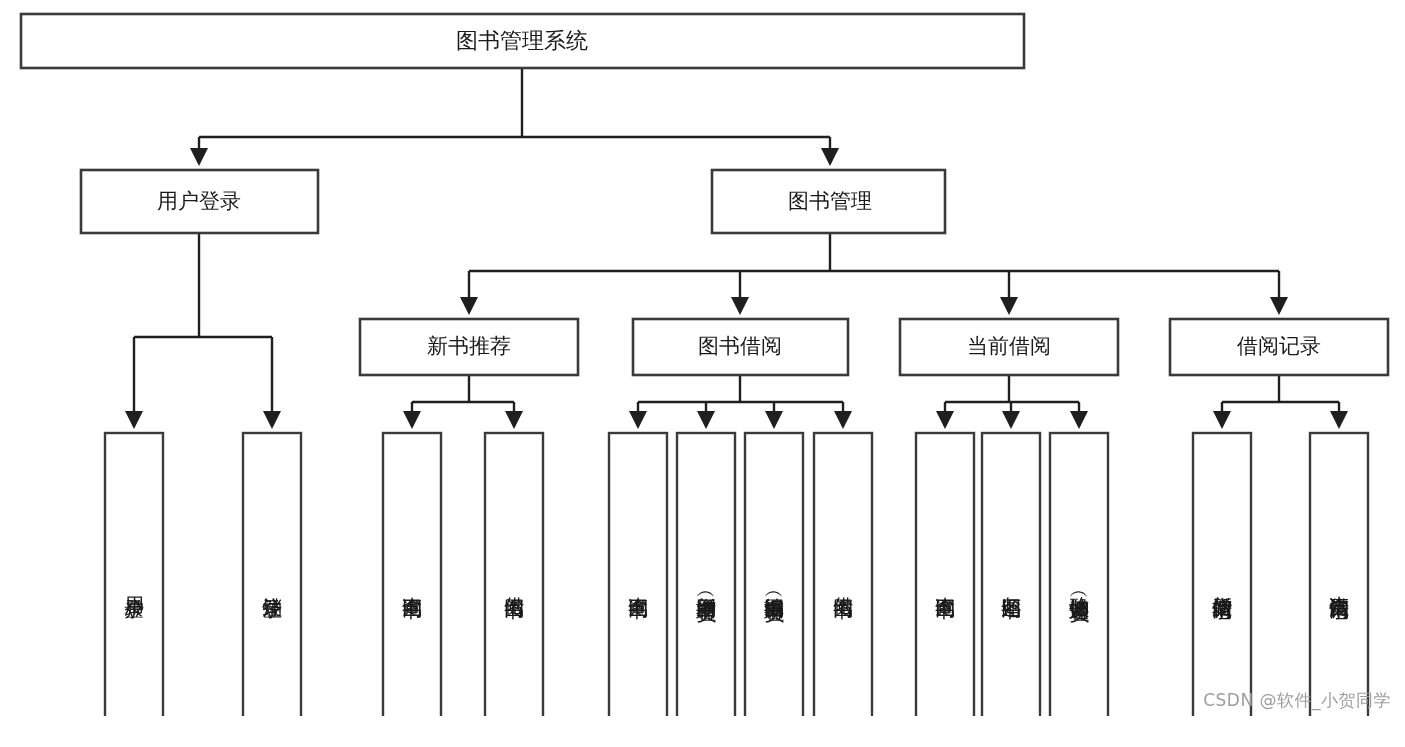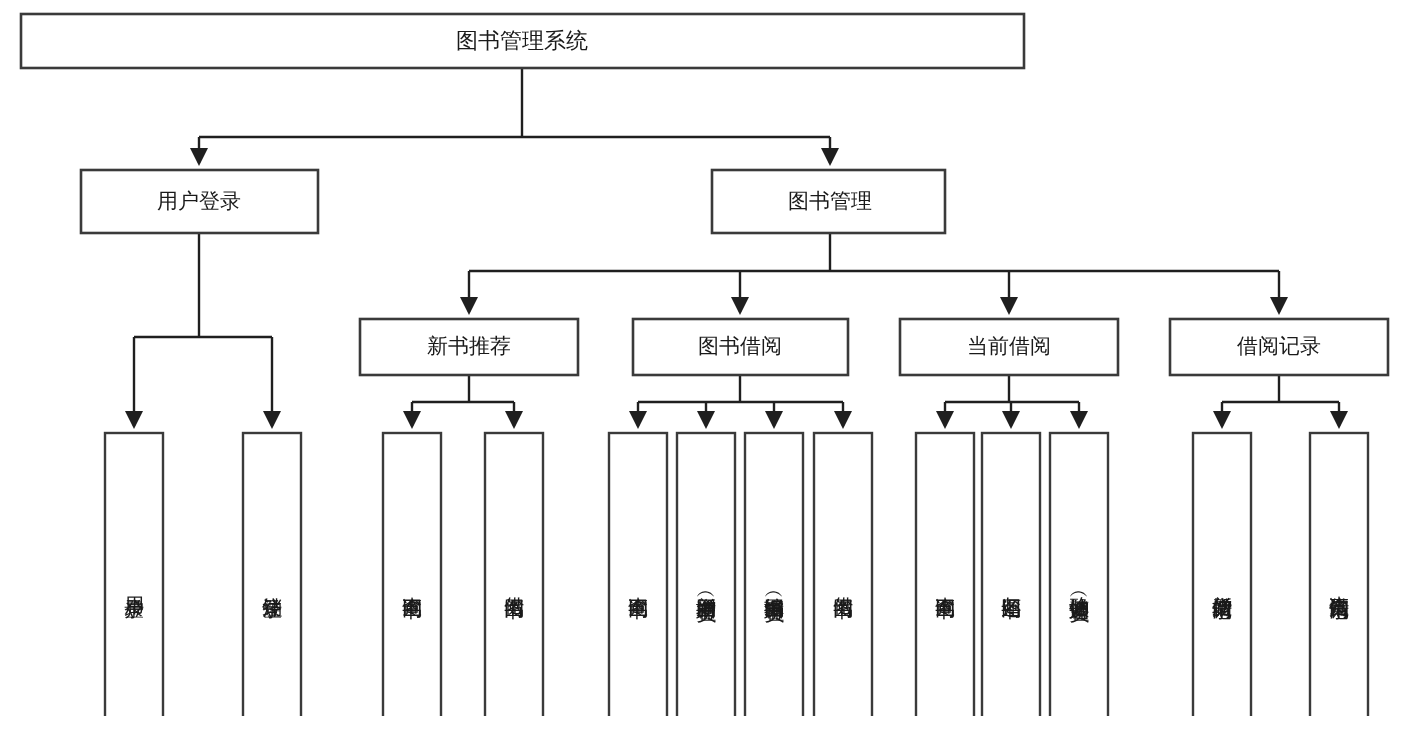--- a/index.html
+++ b/index.html
@@ -190,13 +190,14 @@
   <div class="vlabel" style="left:745px; top:433px; width:58px; height:304px;">编辑图书（管理员）</div>
   <div class="vlabel" style="left:814px; top:433px; width:58px; height:300px;">借阅图书</div>
 
   <div class="vlabel" style="left:916px; top:433px; width:58px; height:300px;">查询图书</div>
   <div class="vlabel" style="left:982px; top:433px; width:58px; height:300px;">归还图书</div>
   <div class="vlabel" style="left:1050px; top:433px; width:58px; height:304px;">确认归还（管理员）</div>
 
   <div class="vlabel" style="left:1193px; top:433px; width:58px; height:300px;">新增借阅记录</div>
   <div class="vlabel" style="left:1310px; top:433px; width:58px; height:300px;">查询借阅记录</div>
 
+  <div class="watermark">CSDN @软件_小贺同学</div>
 </div>
 
 </body></html>

